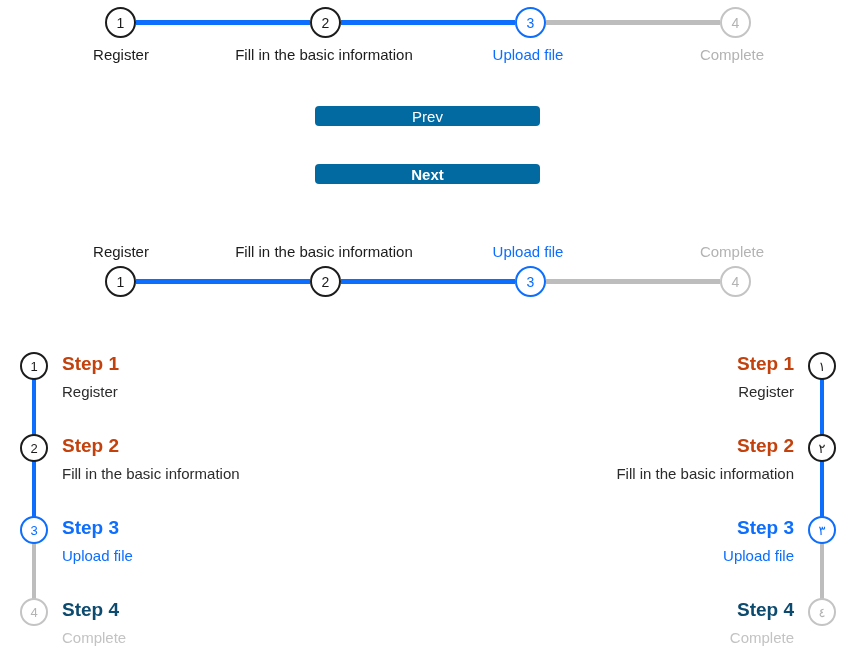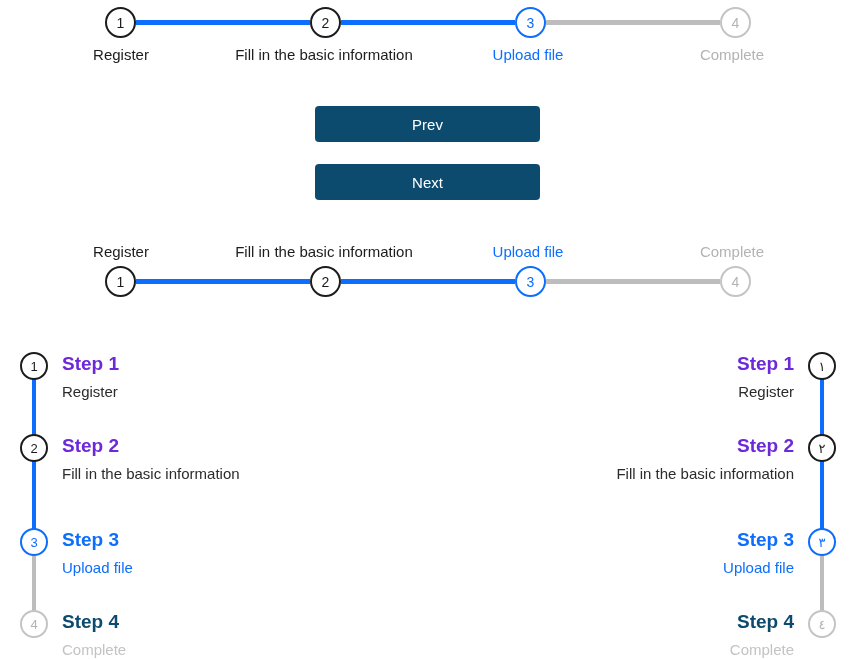--- a/index.html
+++ b/index.html
@@ -38,27 +38,27 @@
 
   
   #stepper-top      { top: 7px; }
   #stepper-top-labels { position: absolute; left: 105px; width: 646px; top: 46px; }
   
   #stepper-mid-labels { position: absolute; left: 105px; width: 646px; top: 243px; }
   #stepper-mid      { top: 266px; }
 
   
   .btn {
-    position: absolute; left: 315px; width: 225px; height: 36px;
-    background: #0c4a6e; color: #ffffff; border: none; border-radius: 4px;
+    position: absolute; left: 315px; width: 225px; height: 20px;
+    background: #0369a1; color: #ffffff; border: none; border-radius: 4px;
     font-family: "Liberation Sans", sans-serif; font-size: 15px;
     cursor: pointer; padding: 0;
   }
   #btn-prev { top: 106px; }
-  #btn-next { top: 164px; }
+  #btn-next { top: 164px; font-weight: bold; }
 
   
   .vstepper { position: absolute; top: 352px; width: 400px; }
   #vstepper-left  { left: 20px; }
   #vstepper-right { left: 436px; direction: rtl; }
 
   .vstep { position: relative; min-height: 82px; padding-left: 42px; }
   #vstepper-right .vstep { padding-left: 0; padding-right: 42px; }
 
   .vline {
@@ -73,24 +73,24 @@
     width: 28px; height: 28px; border-radius: 50%;
     border: 2px solid #1c1c1c; background: #ffffff;
     display: flex; align-items: center; justify-content: center;
     font-size: 13px; color: #1c1c1c; line-height: 1; z-index: 2;
   }
   #vstepper-right .vcircle { left: auto; right: 0; }
   .vcircle.active { border-color: #0d6efd; color: #0d6efd; }
   .vcircle.muted  { border-color: #c4c4c4; color: #b3b3b3; }
 
   .vtitle {
-    font-size: 19px; font-weight: bold; color: #6d28d9;
+    font-size: 19px; font-weight: bold; color: #c2410c;
     line-height: 1.25; margin: 0 0 6px 0;
   }
-  .vtitle.active { color: #0d6efd; margin-top: 12px; }
+  .vtitle.active { color: #0d6efd; }
   .vtitle.muted  { color: #0c4a6e; }
   .vdesc { font-size: 15px; color: #2b2b2b; line-height: 1.3; }
   .vdesc.active { color: #0d6efd; }
   .vdesc.muted  { color: #c3c3c3; }
 </style>
 </head>
 <body>
 
 <div class="page">
 

